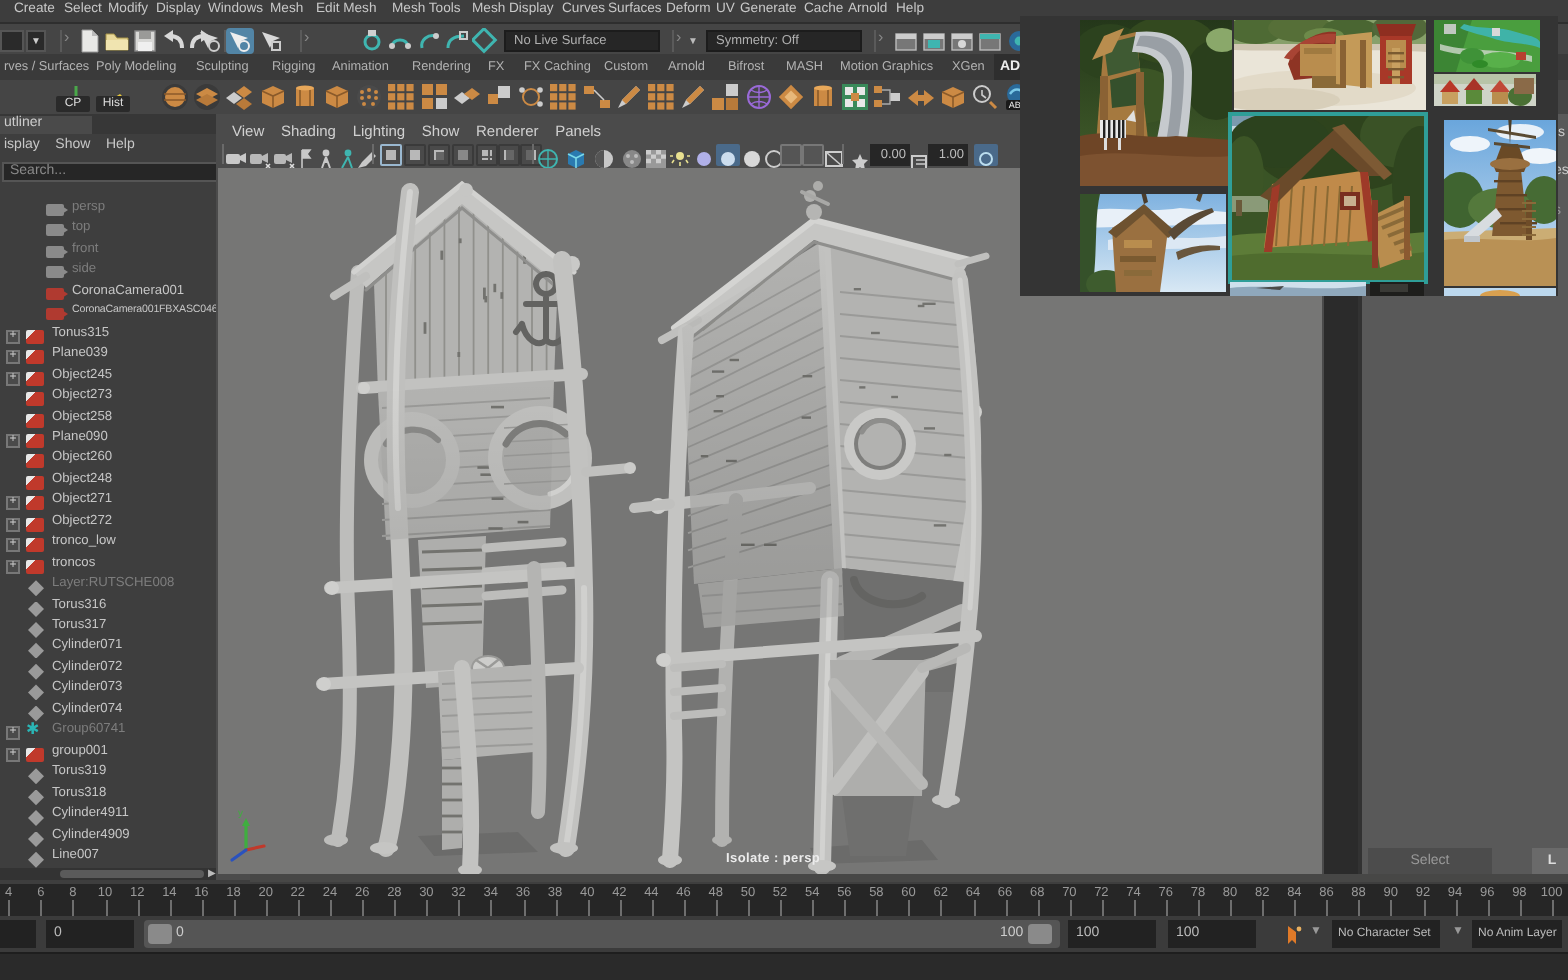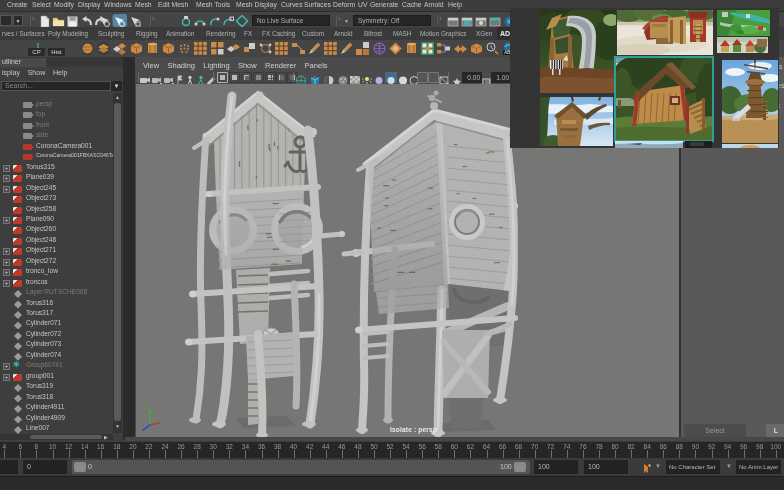--- a/index.html
+++ b/index.html
@@ -434,21 +434,21 @@
       <div class="abs" style="left:1px;top:10px;width:7px;height:318px;background:#5a5a5a;border-radius:3px;"></div>
       <div class="abs" style="left:1px;top:330px;width:7px;height:8px;color:#bbb;font-size:5px;text-align:center;">▼</div>
     </div>
 
     <div class="abs" style="left:0;top:377px;width:113px;height:6px;background:#333;">
       <div class="abs" style="left:30px;top:1px;width:72px;height:4px;background:#5a5a5a;border-radius:2px;"></div>
       <div class="abs" style="left:104px;top:0;width:8px;height:6px;color:#bbb;font-size:5px;line-height:6px;">▶</div>
     </div>
   </div>
 
-  <div class="abs" id="viewport" style="left:135px;top:57px;width:554px;height:383px;background:#4b4b4b;">
+  <div class="abs" id="viewport" style="left:108px;top:57px;width:554px;height:383px;background:#4b4b4b;">
     <div class="abs" style="left:8px;top:4px;color:#d0d0d0;font-size:7.5px;white-space:nowrap;">View&nbsp;&nbsp;&nbsp;&nbsp;Shading&nbsp;&nbsp;&nbsp;&nbsp;Lighting&nbsp;&nbsp;&nbsp;&nbsp;Show&nbsp;&nbsp;&nbsp;&nbsp;Renderer&nbsp;&nbsp;&nbsp;&nbsp;Panels</div>
     <div class="abs" id="vptoolbar" style="left:0;top:14px;width:554px;height:13px;">
       <div class="abs" style="left:3px;top:1px;width:1px;height:10px;background:#6a6a6a;"></div>
       <div class="abs" style="left:4px;top:1px;"><svg width="12" height="11">
             <rect x="1" y="3" width="7" height="5" rx="1" fill="#c8c8c8"></rect>
             <path d="M8 4l3-1.5v5L8 6z" fill="#c8c8c8"></path>
           </svg></div>
       <div class="abs" style="left:16px;top:1px;"><svg width="12" height="11">
             <rect x="1" y="3" width="6" height="5" rx="1" fill="#b8b8b8"></rect>
             <path d="M7 4l3-1.5v5L7 6z" fill="#b8b8b8"></path>

